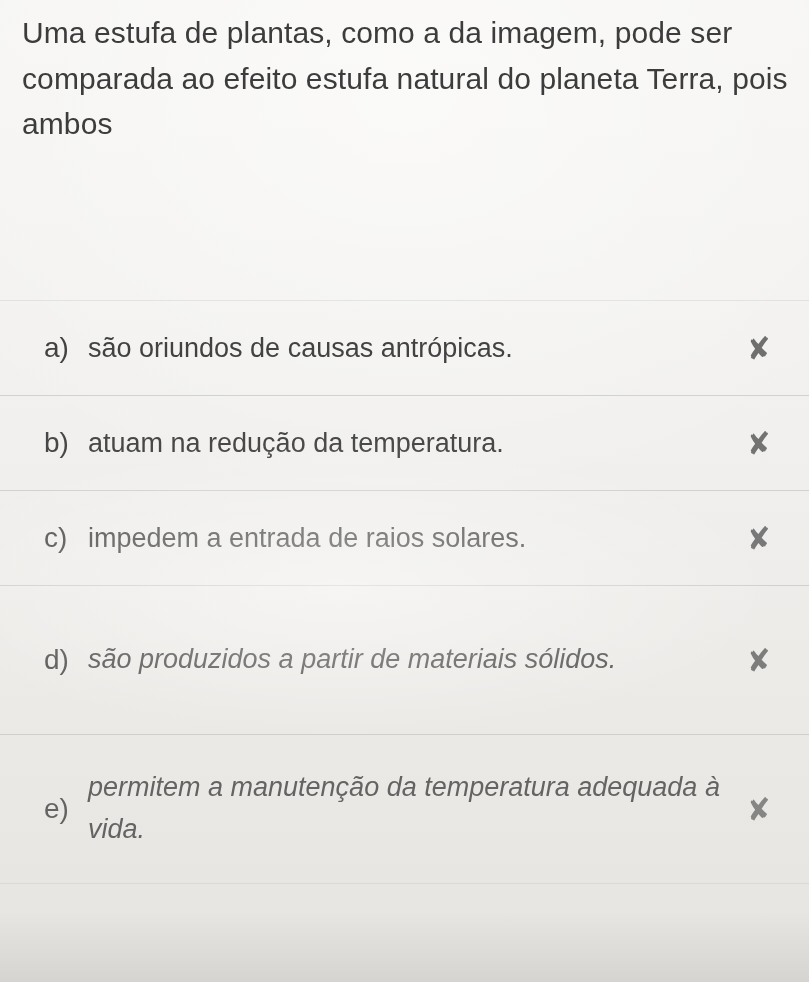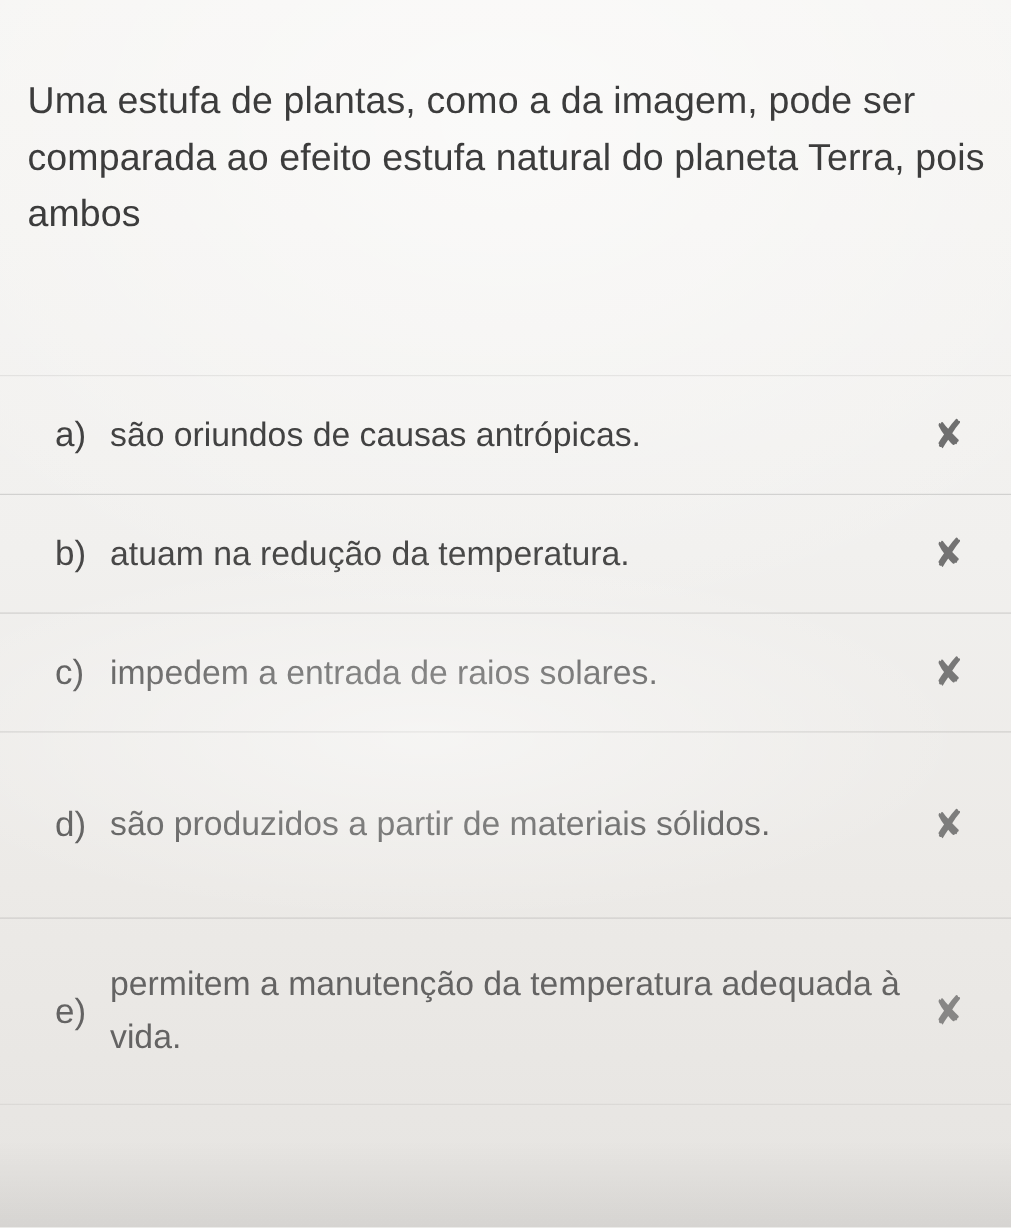--- a/index.html
+++ b/index.html
@@ -34,21 +34,20 @@
   }
   .question {
     position: absolute;
     left: 22px;
     top: 10px;
     width: 778px;
     font-size: 30px;
     line-height: 1.52;
     color: #3c3c3c;
     letter-spacing: 0.1px;
-    margin-top: 48px;
   }
   .options {
     position: absolute;
     left: 0;
     top: 300px;
     width: 809px;
   }
   .option {
     position: relative;
     display: flex;
@@ -83,21 +82,21 @@
     opacity: 0.85;
     transform: rotate(-6deg);
   }
   
   .opt-a  { opacity: 0.98; }
   .opt-b  { opacity: 0.95; }
   .opt-c  { opacity: 0.90; filter: blur(0.15px); }
   .opt-d  { opacity: 0.86; filter: blur(0.3px); }
   .opt-e  { opacity: 0.78; filter: blur(0.55px); }
 
-  .two-line .text { line-height: 1.55; }
+  .two-line .text { line-height: 1.55; font-style: italic; }
   .opt-d, .opt-e { min-height: 150px; }
   .bottom-shadow {
     position: absolute;
     left: 0;
     bottom: 0;
     width: 100%;
     height: 70px;
     background: linear-gradient(180deg, rgba(0,0,0,0) 0%, rgba(0,0,0,0.07) 100%);
     pointer-events: none;
   }

